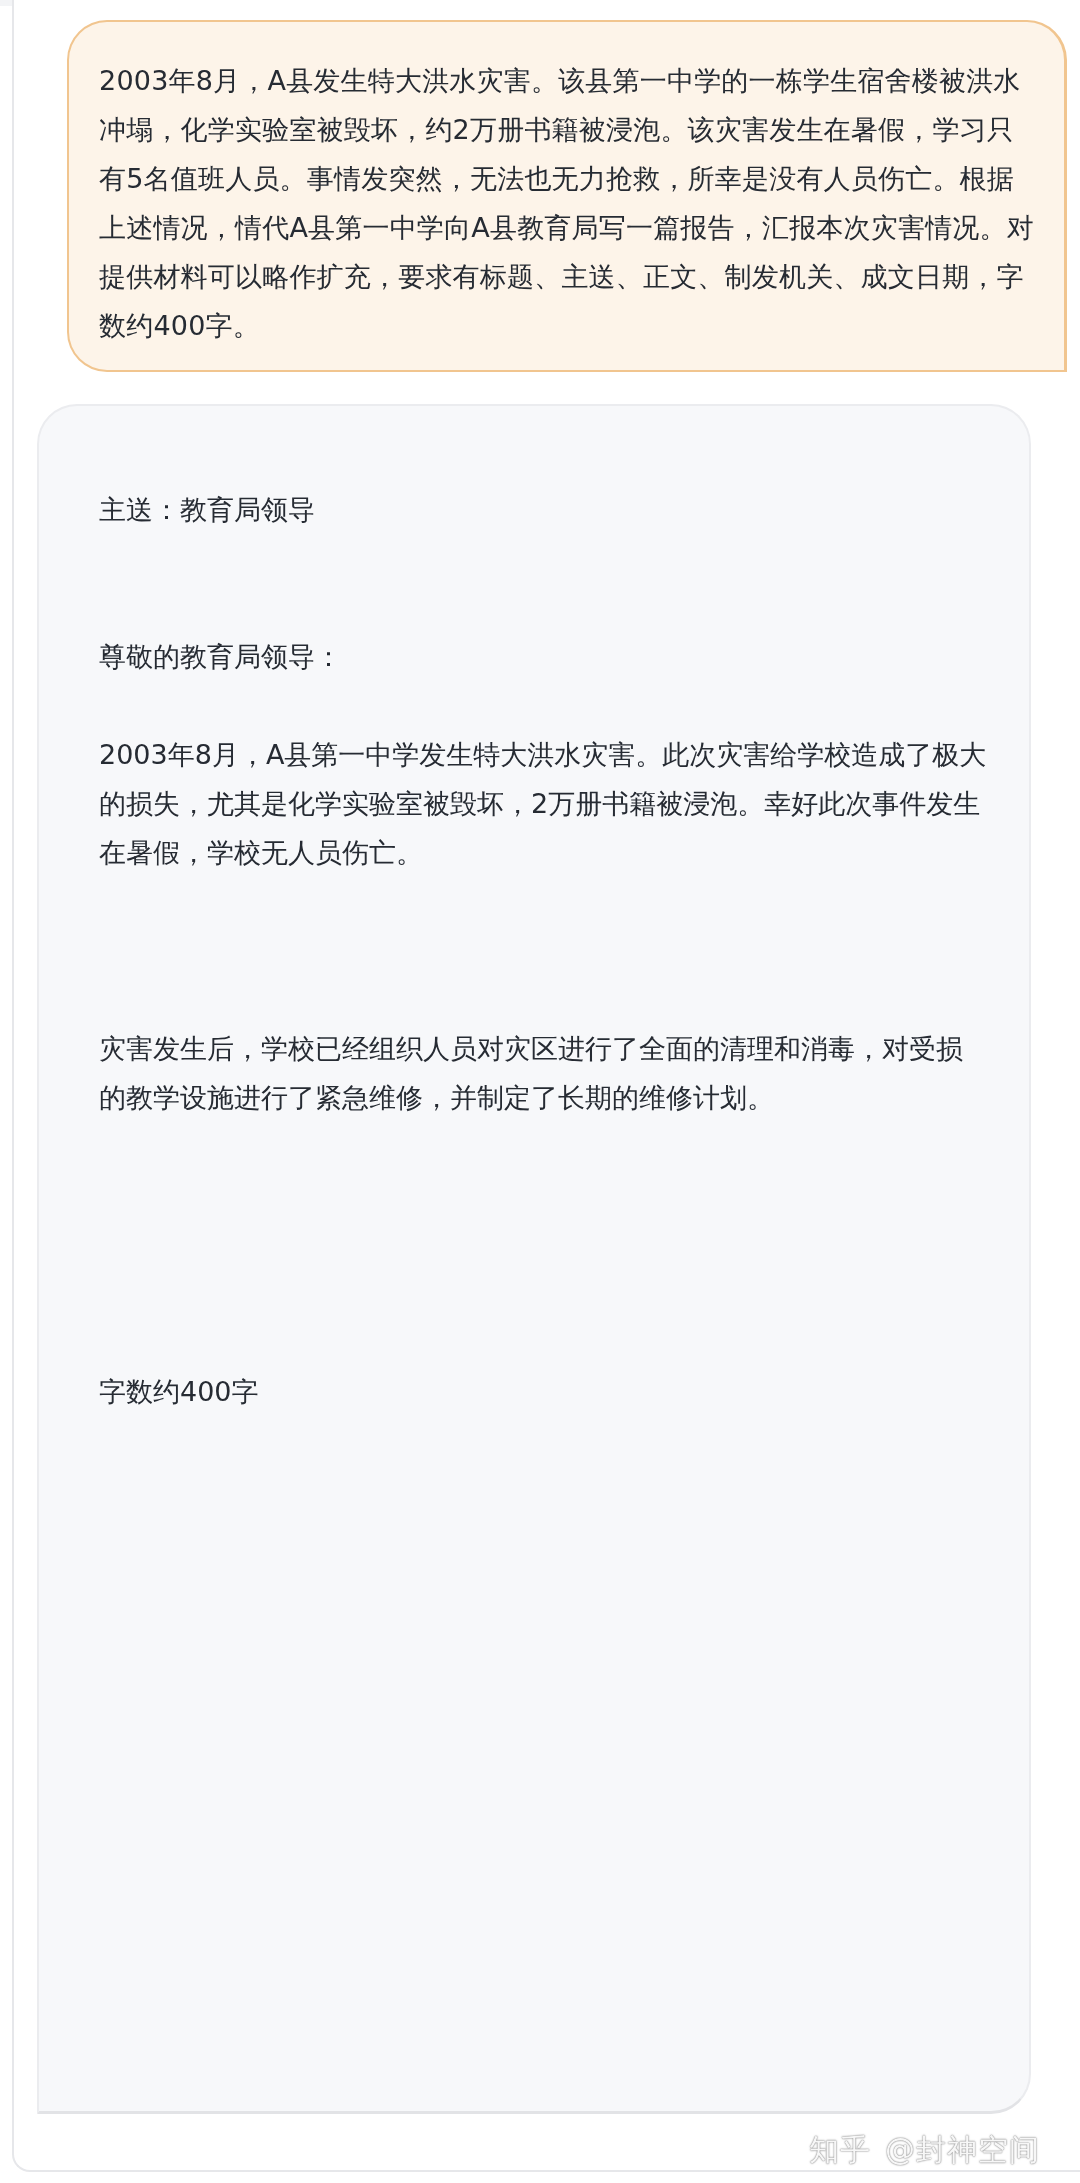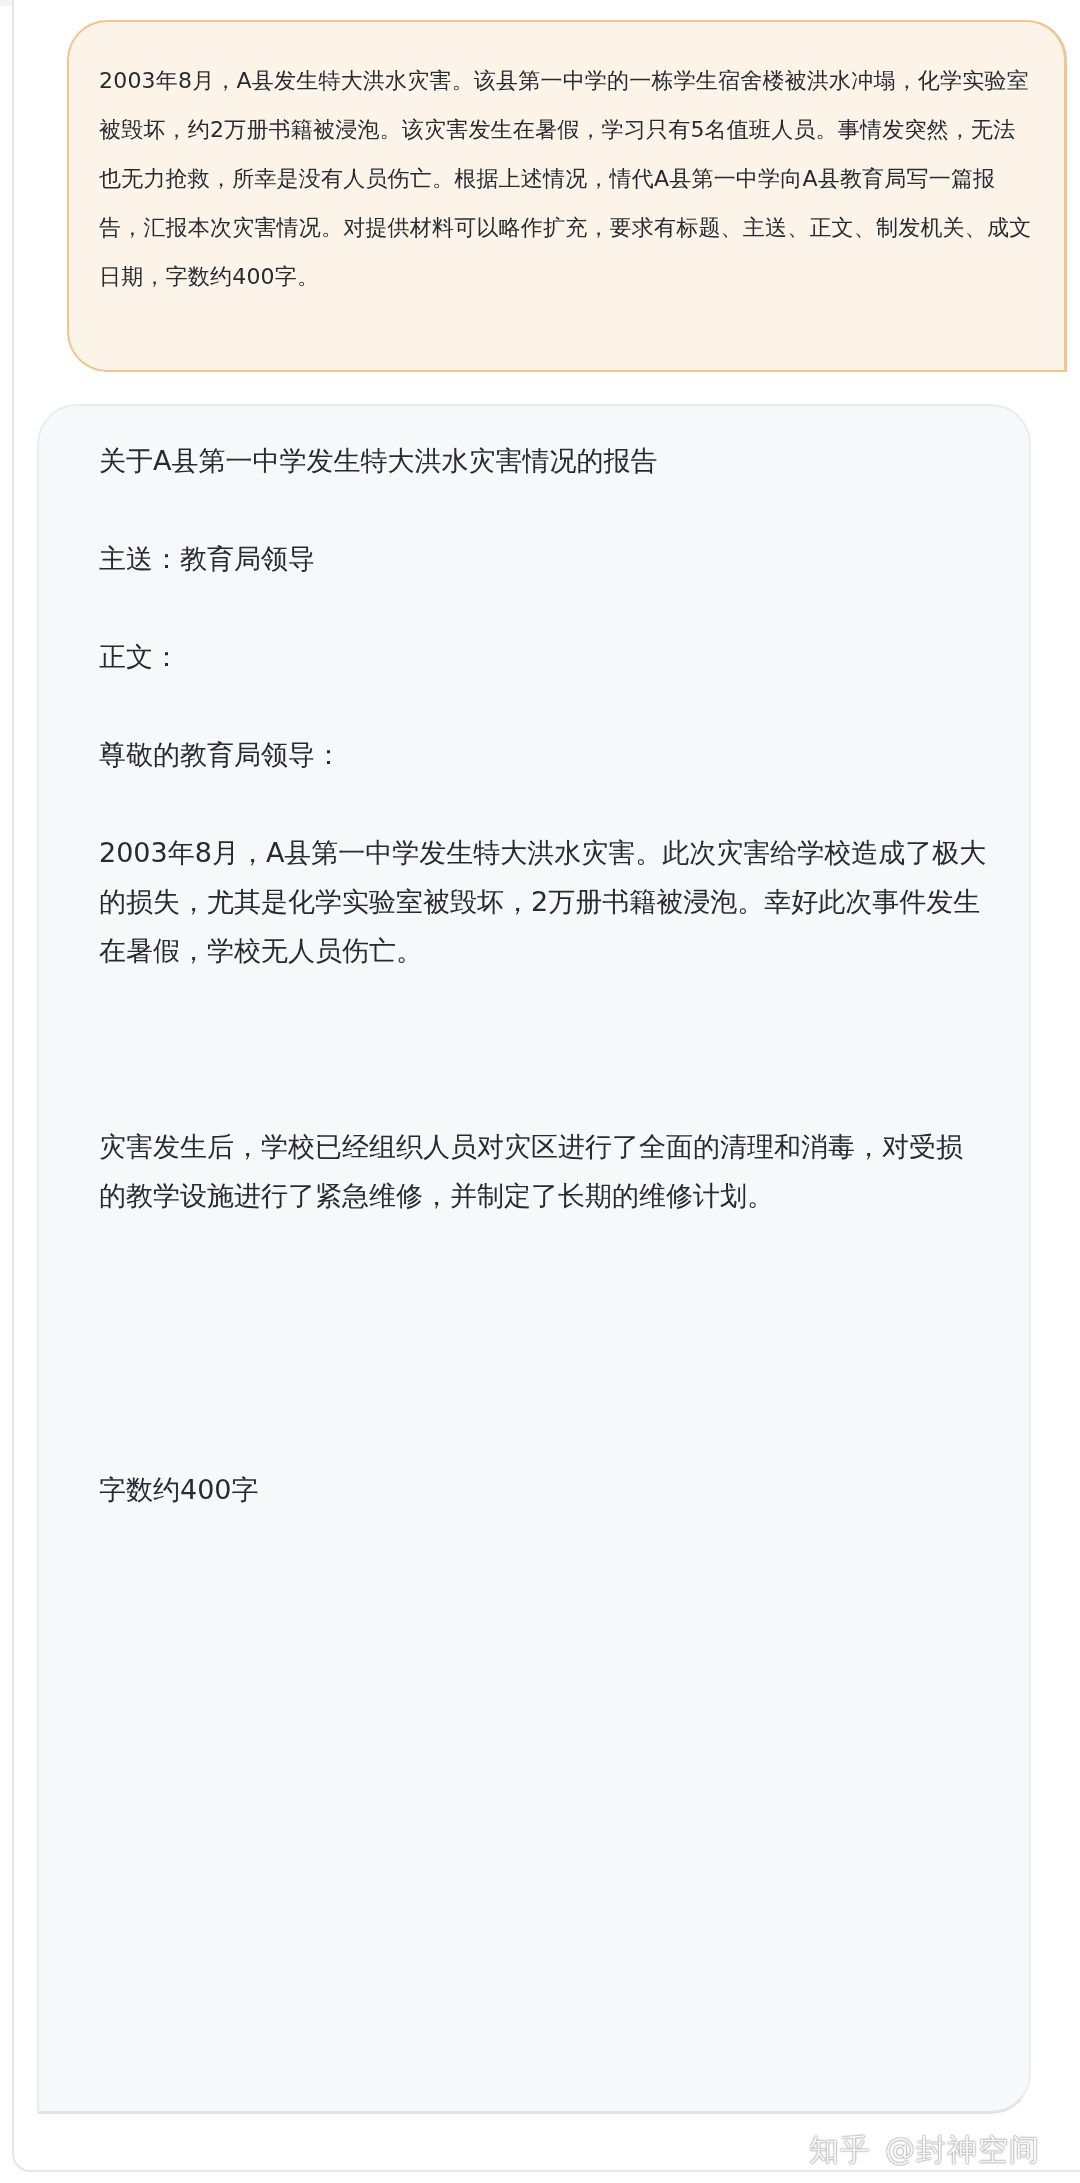--- a/index.html
+++ b/index.html
@@ -44,21 +44,21 @@
       left: 67px;
       top: 20px;
       width: 1000px;
       height: 352px;
       box-sizing: border-box;
       background: #fdf4e9;
       border: 2px solid #f1c58f;
       border-radius: 40px 40px 0 40px;
       border-right-width: 3px;
       padding: 34px 30px 0 30px;
-      font-size: 22px;
+      font-size: 27px;
       line-height: 49px;
       letter-spacing: 0.2px;
       color: #262b33;
     }
     .response-card {
       position: absolute;
       left: 37px;
       top: 404px;
       width: 994px;
       height: 1710px;
@@ -96,25 +96,23 @@
   <div class="top-tab"></div>
 </div>
 
 <div class="chat-frame"></div>
 
 <div class="user-bubble">
   <span>2003年8月，A县发生特大洪水灾害。该县第一中学的一栋学生宿舍楼被洪水冲塌，化学实验室被毁坏，约2万册书籍被浸泡。该灾害发生在暑假，学习只有5名值班人员。事情发突然，无法也无力抢救，所幸是没有人员伤亡。根据上述情况，情代A县第一中学向A县教育局写一篇报告，汇报本次灾害情况。对提供材料可以略作扩充，要求有标题、主送、正文、制发机关、成文日期，字数约400字。</span>
 </div>
 
 <div class="response-card">
-  <p>关于A县第一中学发生特大洪水灾害情况的报告</p>
   <div class="gap"></div>
   <p>主送：教育局领导</p>
   <div class="gap"></div>
-  <p>正文：</p>
   <div class="gap"></div>
   <p>尊敬的教育局领导：</p>
   <div class="gap"></div>
   <p>2003年8月，A县第一中学发生特大洪水灾害。此次灾害给学校造成了极大的损失，尤其是化学实验室被毁坏，2万册书籍被浸泡。幸好此次事件发生在暑假，学校无人员伤亡。</p>
   <div class="gap"></div>
   <div class="gap"></div>
   <div class="gap"></div>
   <p>灾害发生后，学校已经组织人员对灾区进行了全面的清理和消毒，对受损的教学设施进行了紧急维修，并制定了长期的维修计划。</p>
   <div class="gap"></div>
   <div class="gap"></div>

